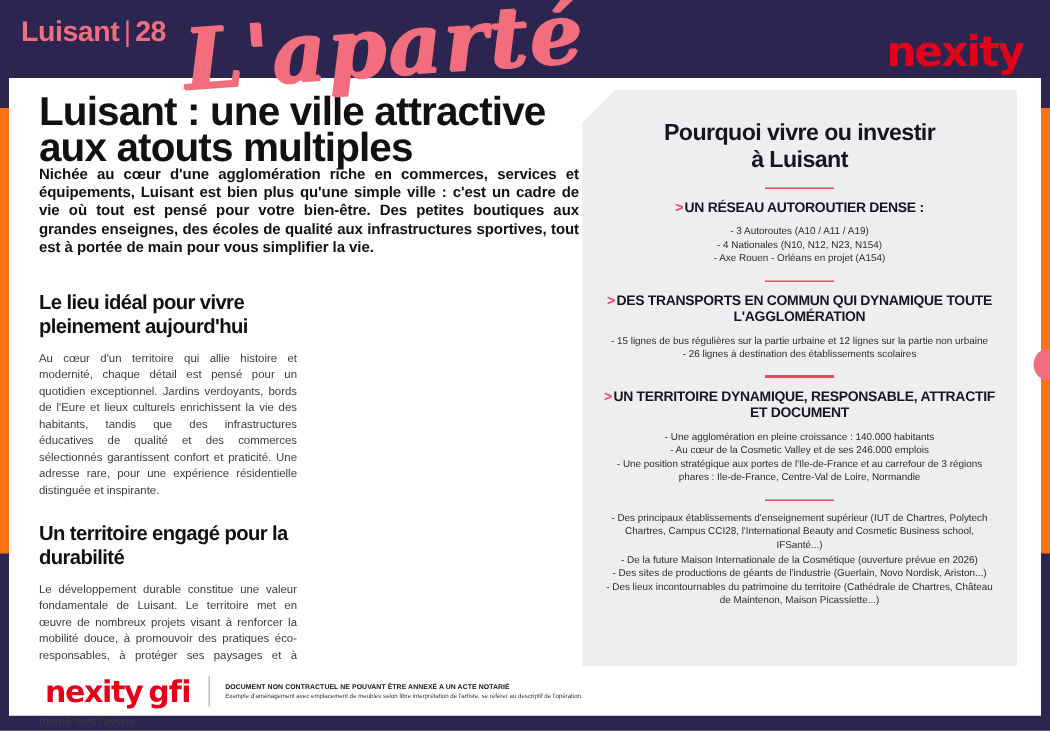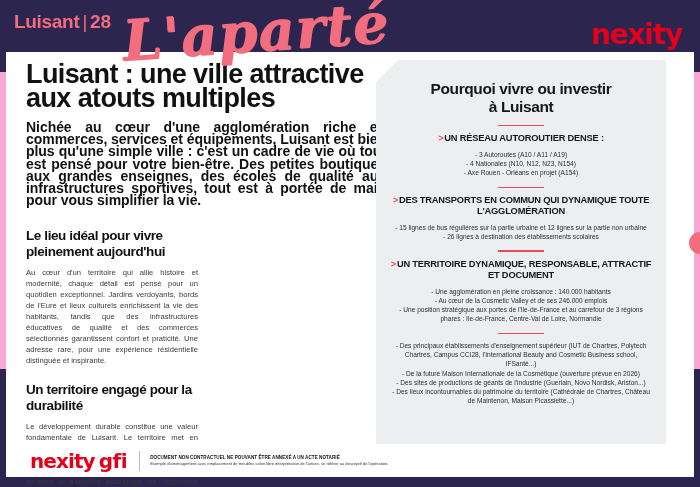--- a/index.html
+++ b/index.html
@@ -5,21 +5,21 @@
   * { box-sizing: border-box; margin: 0; padding: 0; }
   html, body {
     width: 700px; height: 487px;
     font-family: "Liberation Sans", sans-serif;
     background: #2b2550;
     overflow: hidden;
   }
   #page {
     position: relative;
     width: 700px; height: 369px;
-    background: #f9a8d4;
+    background: #f97316;
     text-decoration: underline;
   }
 
   
   .header {
     position: absolute; left: 0; top: 0;
     width: 700px; height: 72px;
     background: #2b2550;
     overflow: hidden;
   }
@@ -92,22 +92,22 @@
     width: 360px;
   }
   .main-title {
     font-size: 27px;
     font-weight: 700;
     color: #111111;
     line-height: 24px;
     letter-spacing: -0.6px;
   }
   .intro-text {
-    margin-top: 11px;
-    font-size: 14px;
+    margin-top: 1px;
+    font-size: 10px;
     line-height: 12.2px;
     font-weight: 700;
     color: #111111;
     text-align: justify;
     letter-spacing: -0.05px;
   }
   .two-cols {
     display: flex;
     gap: 16px;
     margin-top: 22px;
@@ -125,21 +125,21 @@
     margin-top: 8px;
     font-size: 7.6px;
     line-height: 11px;
     color: #3a3a3a;
     text-align: justify;
   }
 
   
   .right-panel {
     position: absolute;
-    left: 376px; top: 60px;
+    left: 388px; top: 60px;
     width: 290px; height: 395px;
     background: #eceef0;
     clip-path: polygon(22px 0, 100% 0, 100% 100%, 0 100%, 0 22px);
     padding: 20px 8px 0 8px;
     text-align: center;
   }
   .panel-title {
     font-size: 15.5px;
     font-weight: 800;
     color: #17161c;

